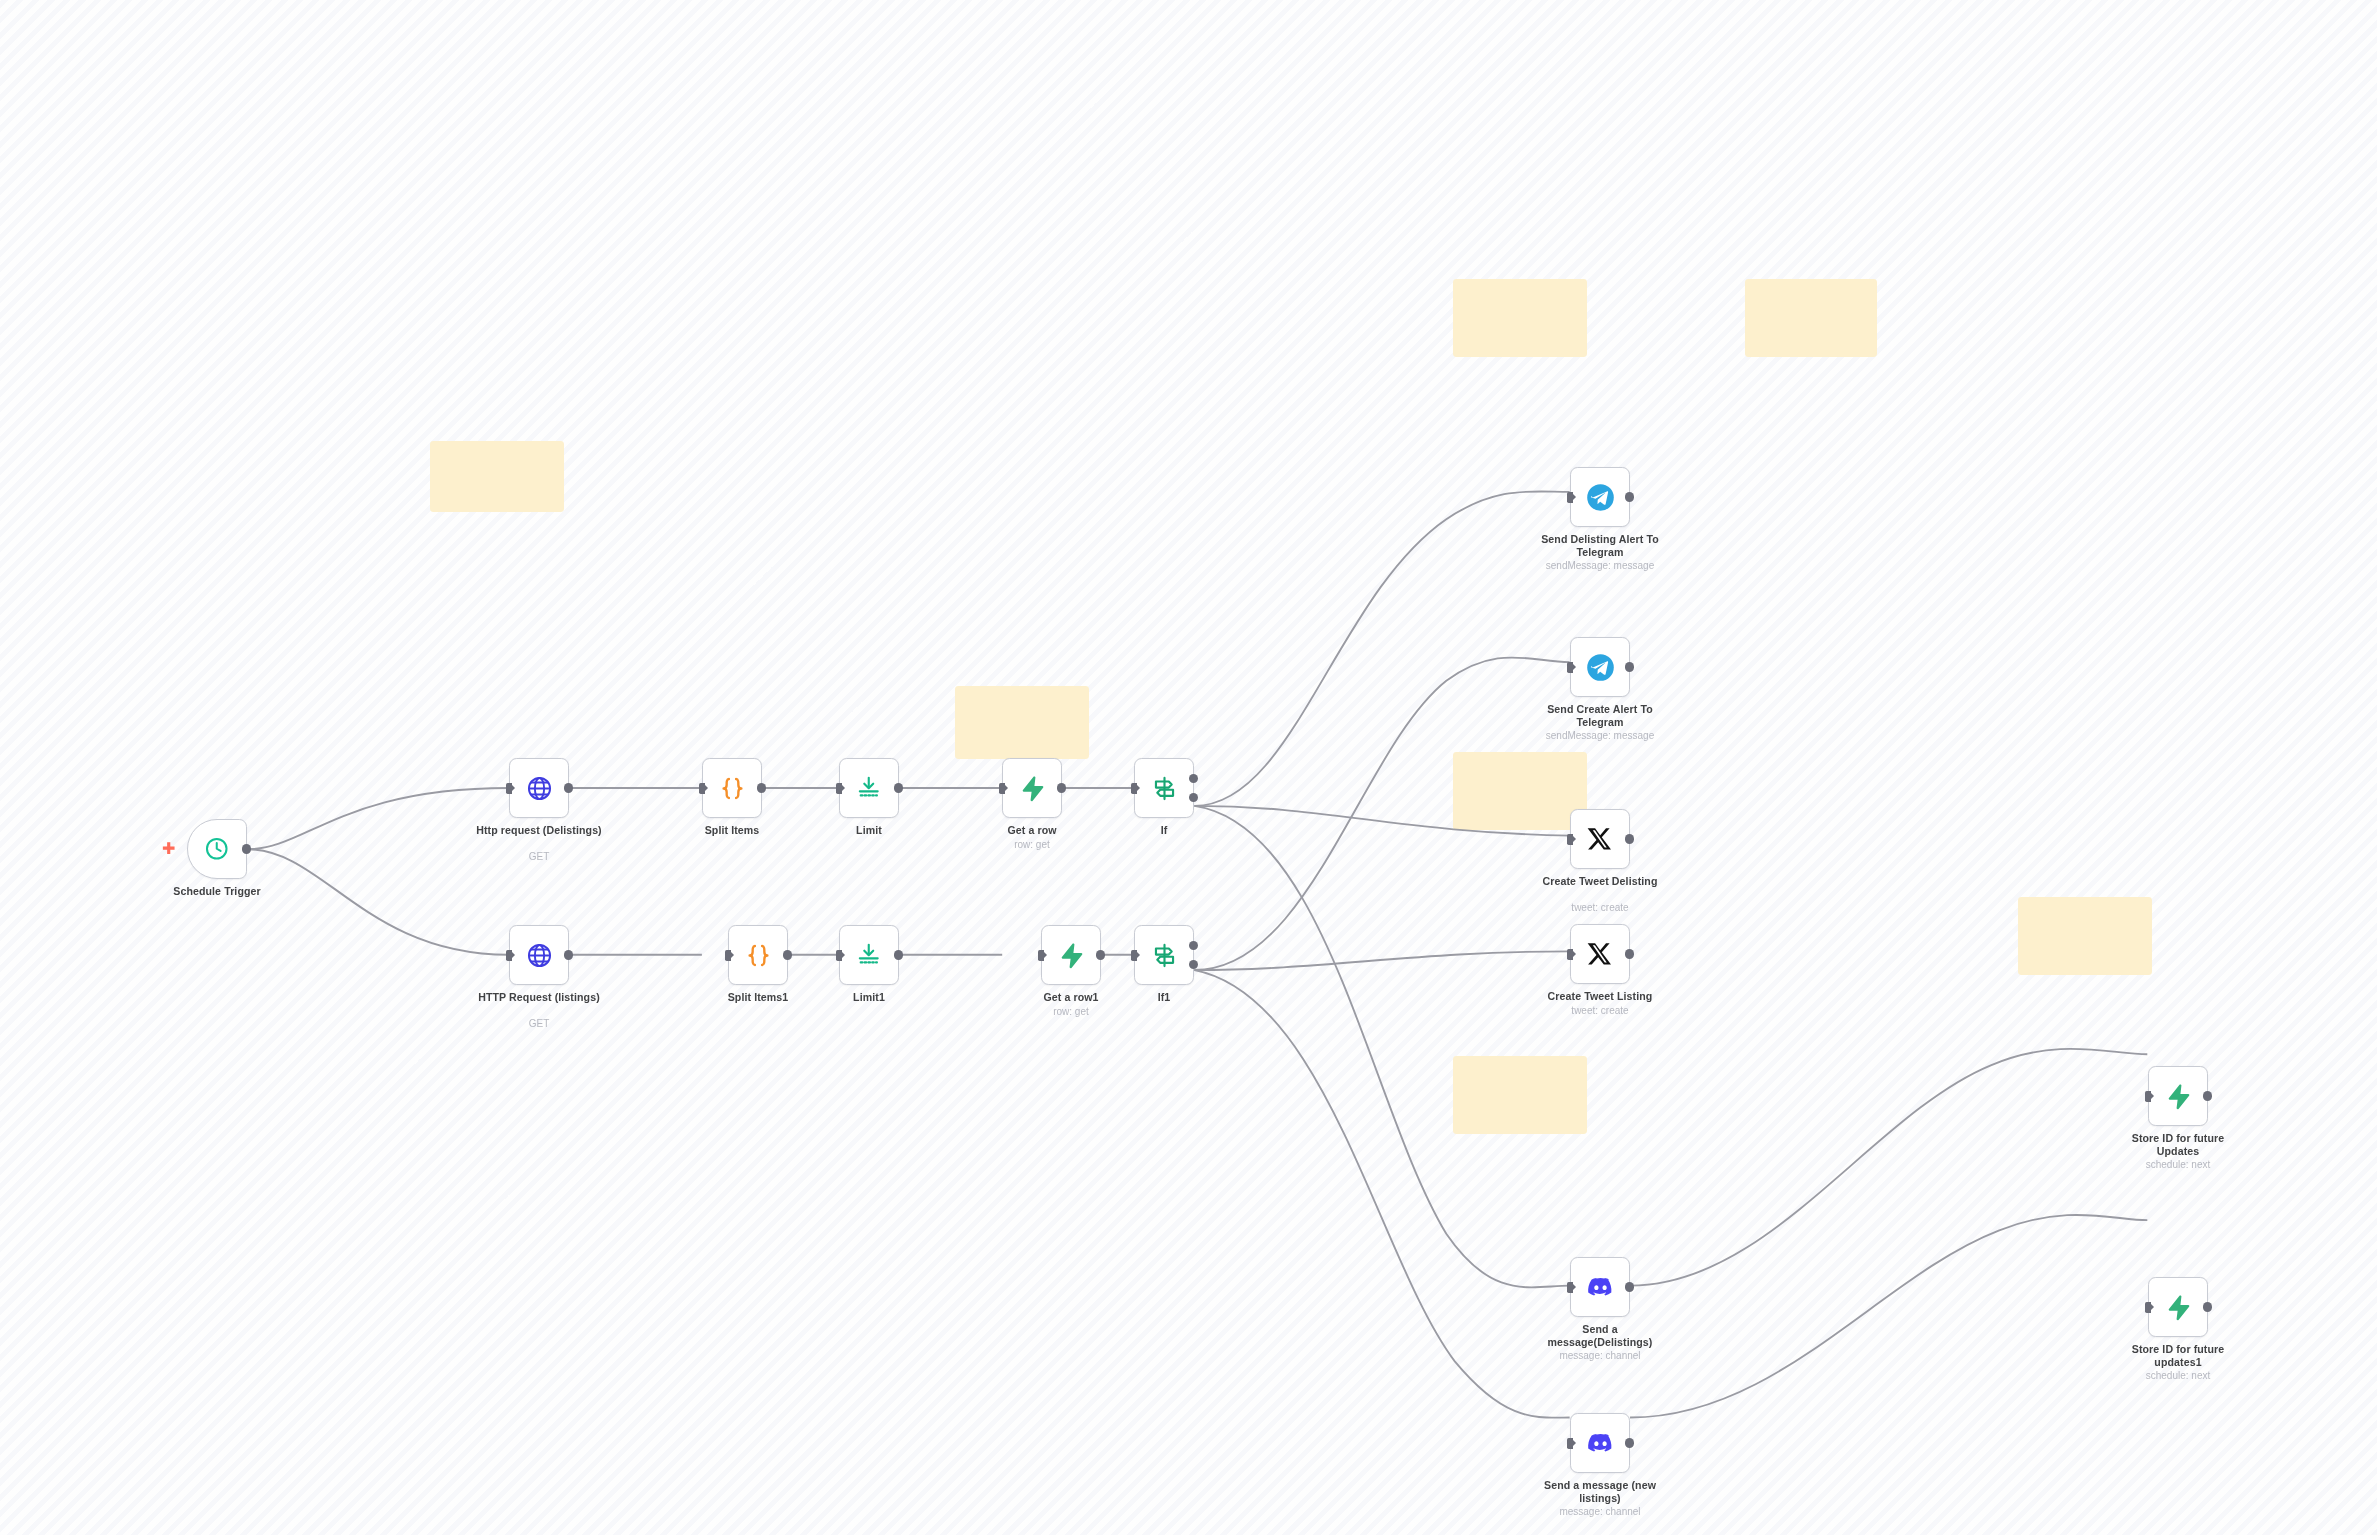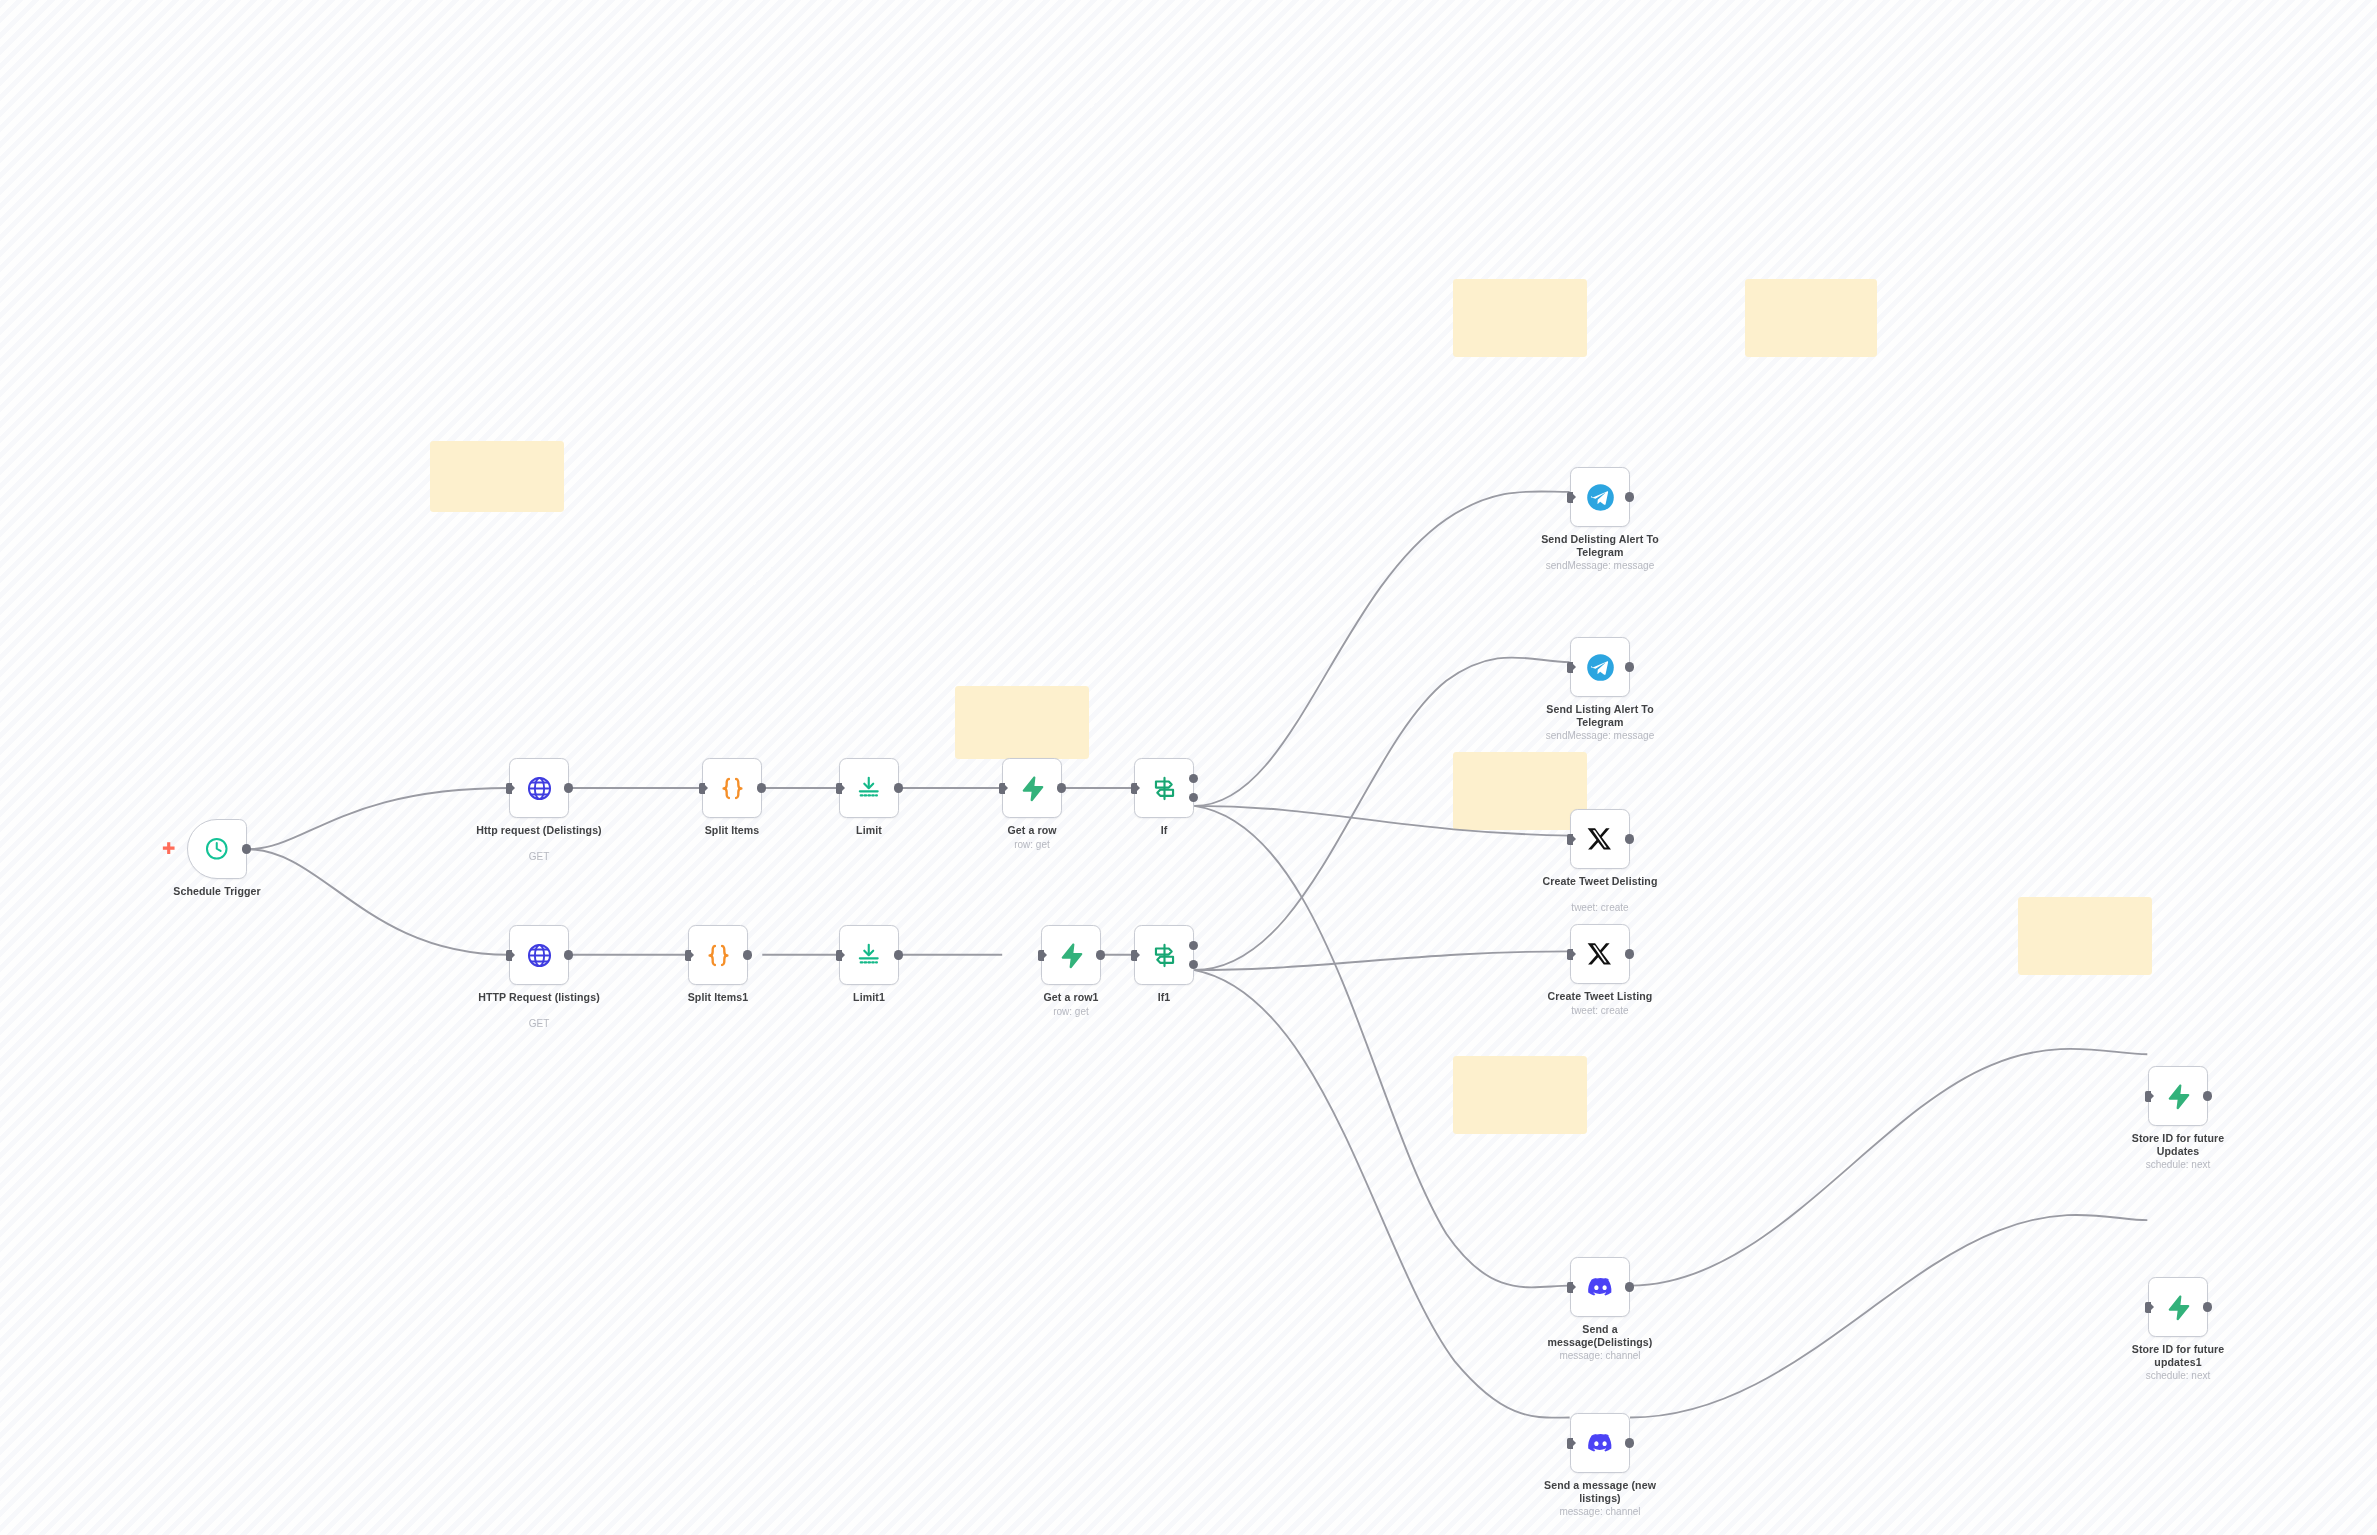--- a/index.html
+++ b/index.html
@@ -279,21 +279,21 @@
       <circle cx="12" cy="12" r="9.4"></circle>
       <ellipse cx="12" cy="12" rx="4.1" ry="9.4"></ellipse>
       <path d="M2.6 12h18.8M4.2 6.6h15.6M4.2 17.4h15.6"></path>
             </svg>
           </div>
           <div class="port out"></div>
         </div>
         <div class="node-label">HTTP Request (listings)</div>
         <div class="node-sub two-line">GET</div>
       </div>
-      <div class="node" style="left: 688px; top: 925px;">
+      <div class="node" style="left: 728px; top: 925px;">
         <div class="node-box">
           <div class="port in"></div>
           <div class="node-icon">
             <svg width="27" height="27" viewBox="0 0 24 24" fill="none" stroke="#f58f29" stroke-width="2.1" stroke-linecap="round" stroke-linejoin="round">
       <path d="M8.8 3.6C6.6 3.6 6.8 7 6.8 8.8c0 1.9-1 3.2-2.7 3.2 1.7 0 2.7 1.3 2.7 3.2 0 1.8-.2 5.2 2 5.2"></path>
       <path d="M15.2 3.6c2.2 0 2 3.4 2 5.2 0 1.9 1 3.2 2.7 3.2-1.7 0-2.7 1.3-2.7 3.2 0 1.8.2 5.2-2 5.2"></path>
             </svg>
           </div>
           <div class="port out"></div>
         </div>
@@ -360,21 +360,21 @@
         <div class="node-box">
           <div class="port in"></div>
           <div class="node-icon">
             <svg width="29" height="29" viewBox="0 0 24 24">
       <circle cx="12" cy="12" r="11" fill="#2ca5e0"></circle>
       <path d="M5.6 12.1 17.3 7.0c.6-.25 1.15.15 .95.9l-2.0 9.5c-.15.7-.6.85-1.2.53l-3.3-2.45-1.6 1.55c-.18.18-.33.33-.67.33l.24-3.4 6.2-5.6c.27-.24-.06-.37-.42-.14l-7.66 4.83-3.3-1.03c-.72-.22-.73-.72.15-1.06z" fill="#ffffff"></path>
             </svg>
           </div>
           <div class="port out"></div>
         </div>
-        <div class="node-label">Send Listing Alert To Telegram</div>
+        <div class="node-label">Send Create Alert To Telegram</div>
         <div class="node-sub two-line">sendMessage: message</div>
       </div>
       <div class="node" style="left: 1570px; top: 809px;">
         <div class="node-box">
           <div class="port in"></div>
           <div class="node-icon">
             <svg width="25.5" height="25.5" viewBox="0 0 24 24">
       <path d="M17.9 2.2h3.4l-7.4 8.5 8.7 11.5h-6.8l-5.3-7-6.1 7H1l7.9-9.1L0.6 2.2h7l4.8 6.4 5.5-6.4zm-1.2 18h1.9L7.4 4.1H5.4l11.3 16.1z" fill="#111111"></path>
             </svg>
           </div>

